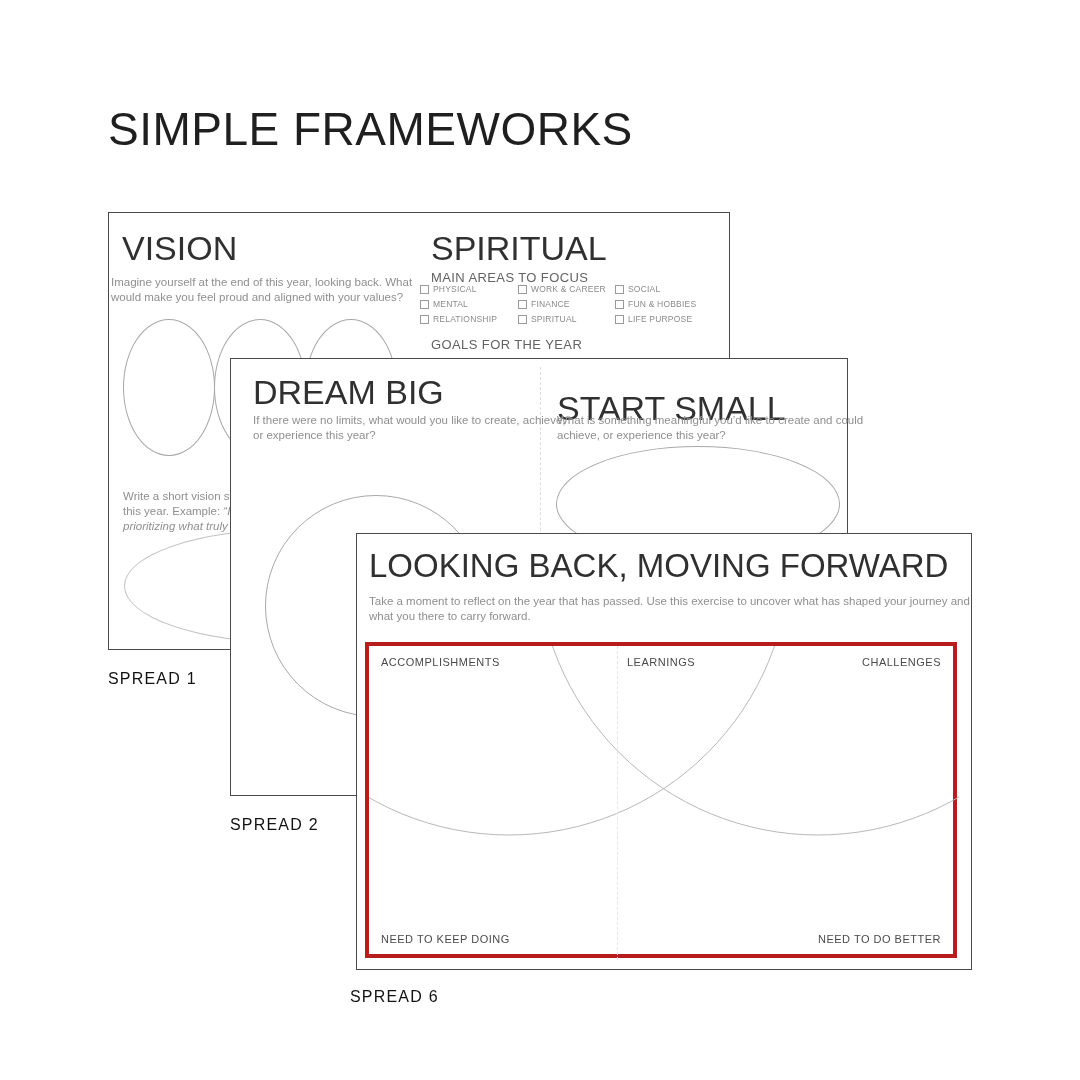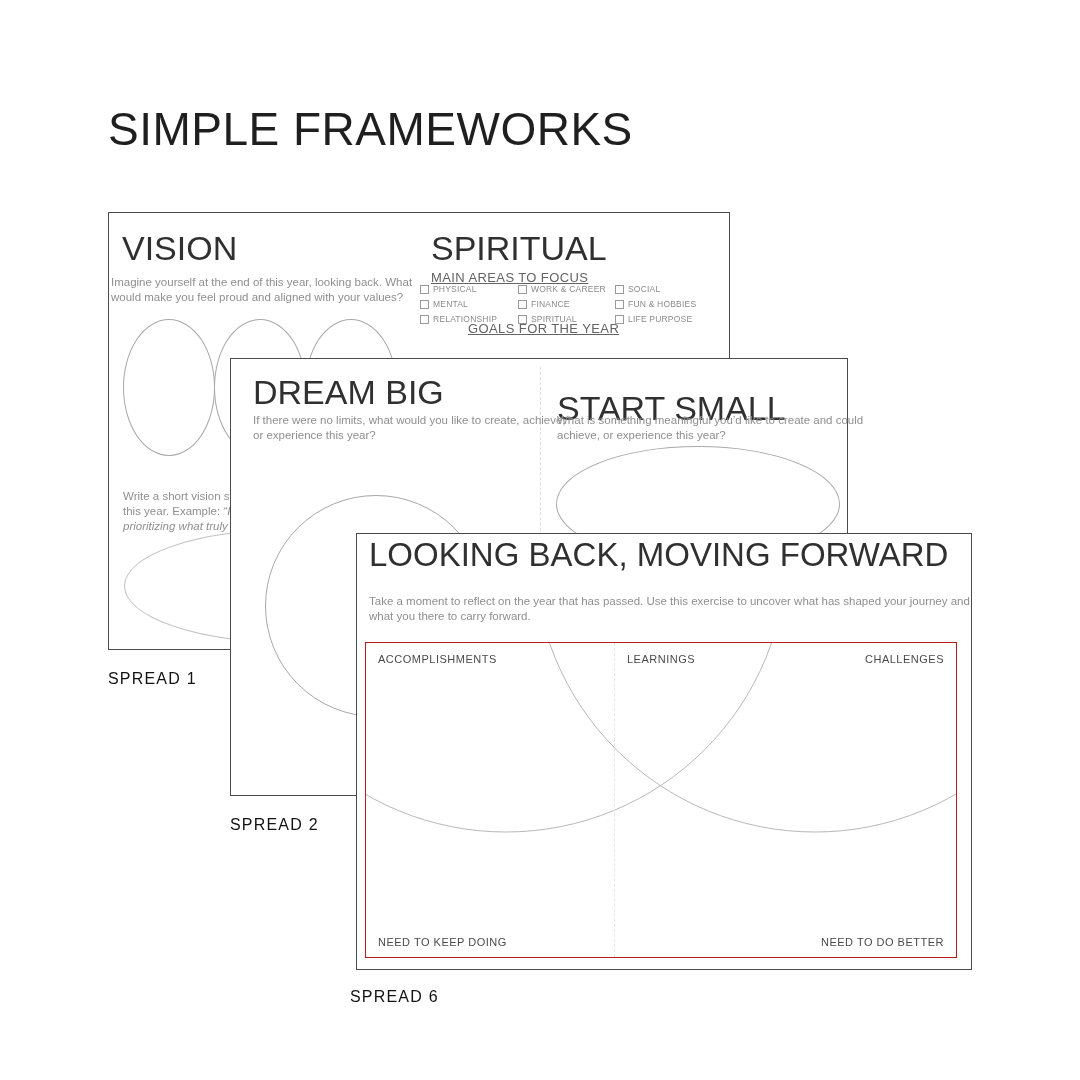--- a/index.html
+++ b/index.html
@@ -15,34 +15,34 @@
     position:absolute; background:#ffffff; border:1.5px solid #4a4a4a; box-sizing:border-box;
   }
   .spread-heading {
     position:absolute; font-size:34px; font-weight:400; color:#303030; white-space:nowrap;
   }
   .body-text {
     position:absolute; font-size:11.5px; line-height:15px; color:#8f8f8f;
   }
   .body-text .line { white-space:nowrap; }
   .small-caps {
-    position:absolute; font-size:13px; color:#636363; letter-spacing:0.4px; white-space:nowrap;text-decoration:underline;
+    position:absolute; font-size:13px; color:#636363; letter-spacing:0.4px; white-space:nowrap;
   }
   .oval {
     position:absolute; border:1px solid #a8a8a8; border-radius:50%; box-sizing:border-box;
   }
   .cb-col { position:absolute; display:flex; flex-direction:column; gap:5px; }
   .cb-row { display:flex; align-items:center; gap:4px; }
   .cb-box { width:7px; height:7px; border:1px solid #9a9a9a; flex:0 0 auto; }
   .cb-label { font-size:8.5px; color:#8a8a8a; letter-spacing:0.2px; white-space:nowrap; }
   .caption {
     position:absolute; font-size:16px; letter-spacing:1.2px; color:#131313; white-space:nowrap;
   }
   .dashed-v { position:absolute; width:0; border-left:1px dashed #dcdcdc; }
-  .inner-box { position:absolute; border:1px solid #b91c1c; box-sizing:border-box; background:transparent; }
+  .inner-box { position:absolute; border:4px solid #b91c1c; box-sizing:border-box; background:transparent; }
   .box-label { position:absolute; font-size:11px; color:#4a4a4a; letter-spacing:0.5px; white-space:nowrap; }
   .italic { font-style:italic; }
   svg.venn { position:absolute; left:0; top:0; }
 </style>
 </head>
 <body>
 
 <div class="page">
 
   <div class="page-title">SIMPLE FRAMEWORKS</div>
@@ -106,21 +106,21 @@
       <div class="cb-row">
           <span class="cb-box"></span>
           <span class="cb-label">FUN &amp; HOBBIES</span>
         </div>
       <div class="cb-row">
           <span class="cb-box"></span>
           <span class="cb-label">LIFE PURPOSE</span>
         </div>
     </div>
 
-    <div class="small-caps" style="left:322px; top:108px;margin-left:37px;">GOALS FOR THE YEAR</div>
+    <div class="small-caps" style="left:322px; top:124px;">GOALS FOR THE YEAR</div>
   </div>
 
   <div class="caption" style="left:108px; top:670px;">SPREAD 1</div>
 
   <div class="card" style="left:230px; top:358px; width:618px; height:438px;">
 
     <div class="dashed-v" style="left:309px; top:8px; height:424px;"></div>
 
     <div class="spread-heading" style="left:22px; top:14px;">DREAM BIG</div>
     <div class="body-text" style="left:22px; top:54px;">
@@ -134,21 +134,21 @@
       <div class="line">What is something meaningful you’d like to create and could</div>
       <div class="line">achieve, or experience this year?</div>
     </div>
     <div class="oval" style="left:325px; top:87px; width:284px; height:116px;"></div>
   </div>
 
   <div class="caption" style="left:230px; top:816px;">SPREAD 2</div>
 
   <div class="card" style="left:356px; top:533px; width:616px; height:437px;">
 
-    <div class="spread-heading" style="left:12px; top:2px; font-size:33px;">LOOKING BACK, MOVING FORWARD</div>
+    <div class="spread-heading" style="left:12px; top:13px; font-size:33px;">LOOKING BACK, MOVING FORWARD</div>
     <div class="body-text" style="left:12px; top:60px;">
       <div class="line">Take a moment to reflect on the year that has passed. Use this exercise to uncover what has shaped your journey and</div>
       <div class="line">what you there to carry forward.</div>
     </div>
 
     <div class="inner-box" style="left:8px; top:108px; width:592px; height:316px;">
 
       <svg class="venn" width="590" height="314" viewBox="0 0 590 314">
         <circle cx="140" cy="-92" r="281" fill="none" stroke="#b8b8b8" stroke-width="1"></circle>
         <circle cx="449" cy="-92" r="281" fill="none" stroke="#b8b8b8" stroke-width="1"></circle>

